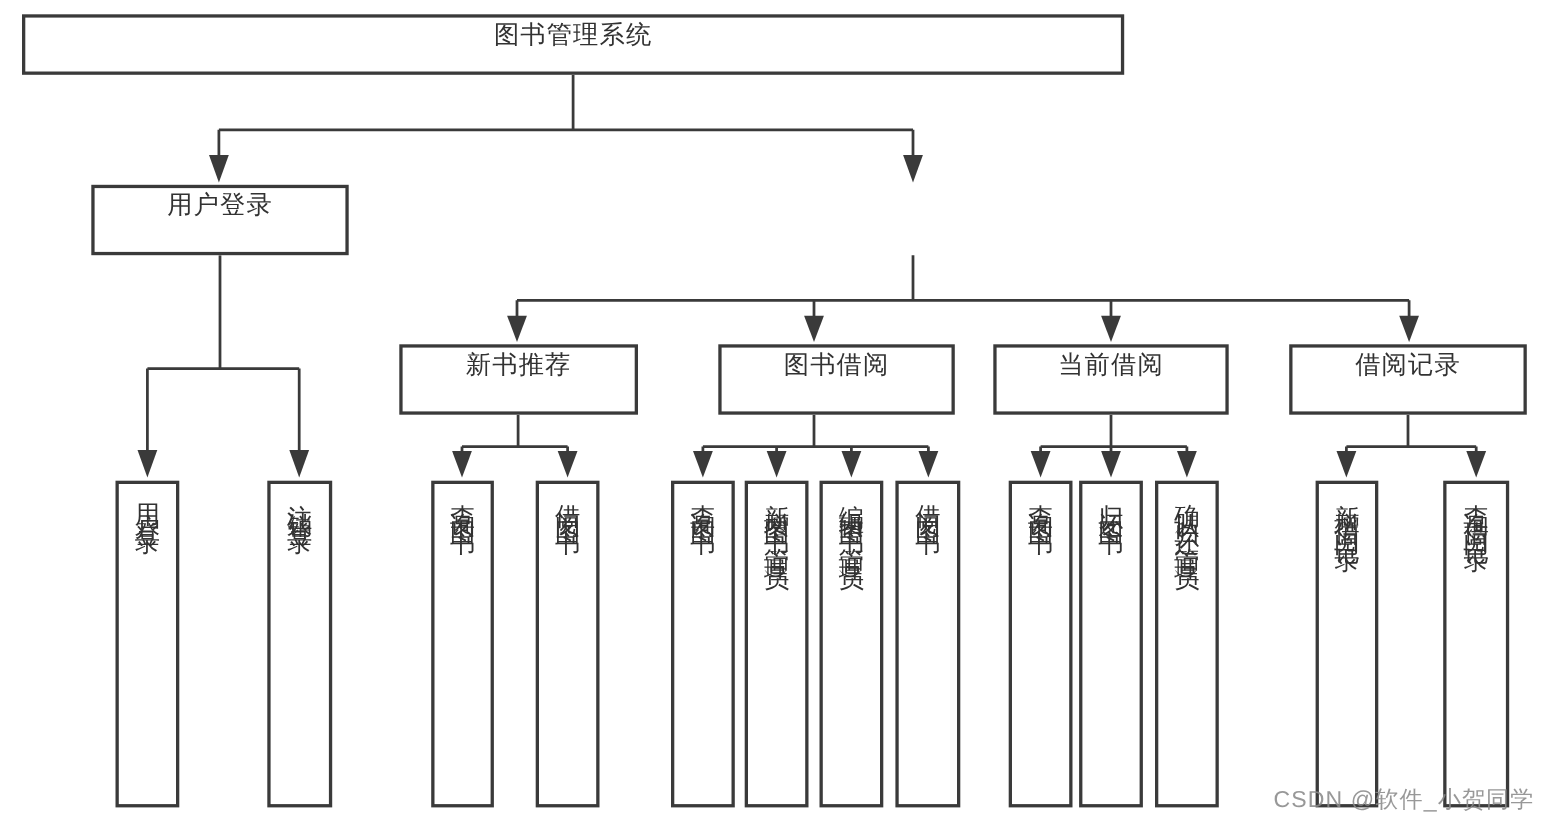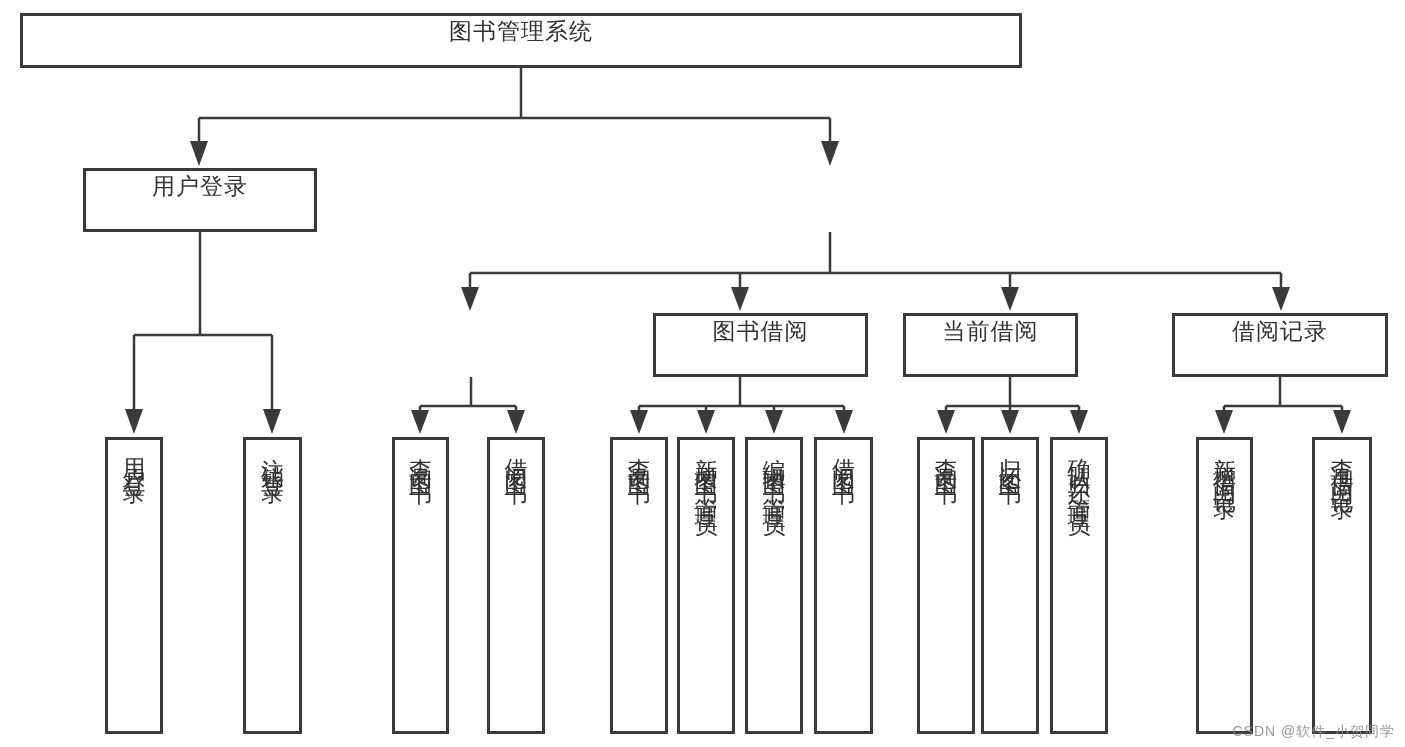--- a/index.html
+++ b/index.html
@@ -33,42 +33,42 @@
     letter-spacing:8px;
   }
   
   #n-root{left:20px;top:13px;width:1002px;height:55px;}
   
   #n-login{left:83px;top:168px;width:234px;height:64px;}
   #n-mgmt{left:712px;top:168px;width:235px;height:64px;}
   
   #n-l30{left:363px;top:313px;width:217px;height:64px;}
   #n-l31{left:633px;top:313px;width:215px;height:64px;margin-left:20px;}
-  #n-l32{left:903px;top:313px;width:175px;height:64px;}
+  #n-l32{left:903px;top:313px;width:214px;height:64px;}
   #n-l33{left:1172px;top:313px;width:216px;height:64px;}
   
   .leaf{top:437px;height:297px;}
   #n-a1{left:105px;width:58px;}
   #n-a2{left:243px;width:59px;}
   #n-b1{left:392px;width:57px;}
   #n-b2{left:487px;width:58px;}
   #n-c1{left:610px;width:58px;}
   #n-c2{left:677px;width:58px;}
   #n-c3{left:745px;width:58px;}
   #n-c4{left:814px;width:59px;}
   #n-d1{left:917px;width:58px;}
   #n-d2{left:981px;width:58px;}
   #n-d3{left:1050px;width:58px;}
   #n-e1{left:1196px;width:57px;}
   #n-e2{left:1312px;width:60px;}
   .watermark{
     position:absolute;
     right:10px;
     bottom:6px;
-    font-size:14px;
+    font-size:21px;
     color:rgba(138,138,138,0.88);
     letter-spacing:1px;
     white-space:nowrap;
     z-index:5;
   }
   .wire{stroke:#3a3a3a;stroke-width:2.5;fill:none;}
   .ah{fill:#3a3a3a;stroke:none;}
 </style>
 </head>
 <body>
@@ -126,20 +126,23 @@
   </svg>
 
   <div class="node" id="n-root">
     <span>图书管理系统</span>
   </div>
 
   <div class="node" id="n-login">
     <span>用户登录</span>
   </div>
 
+  <div class="node" id="n-l30">
+    <span>新书推荐</span>
+  </div>
   <div class="node" id="n-l31">
     <span>图书借阅</span>
   </div>
   <div class="node" id="n-l32">
     <span>当前借阅</span>
   </div>
   <div class="node" id="n-l33">
     <span>借阅记录</span>
   </div>
 

